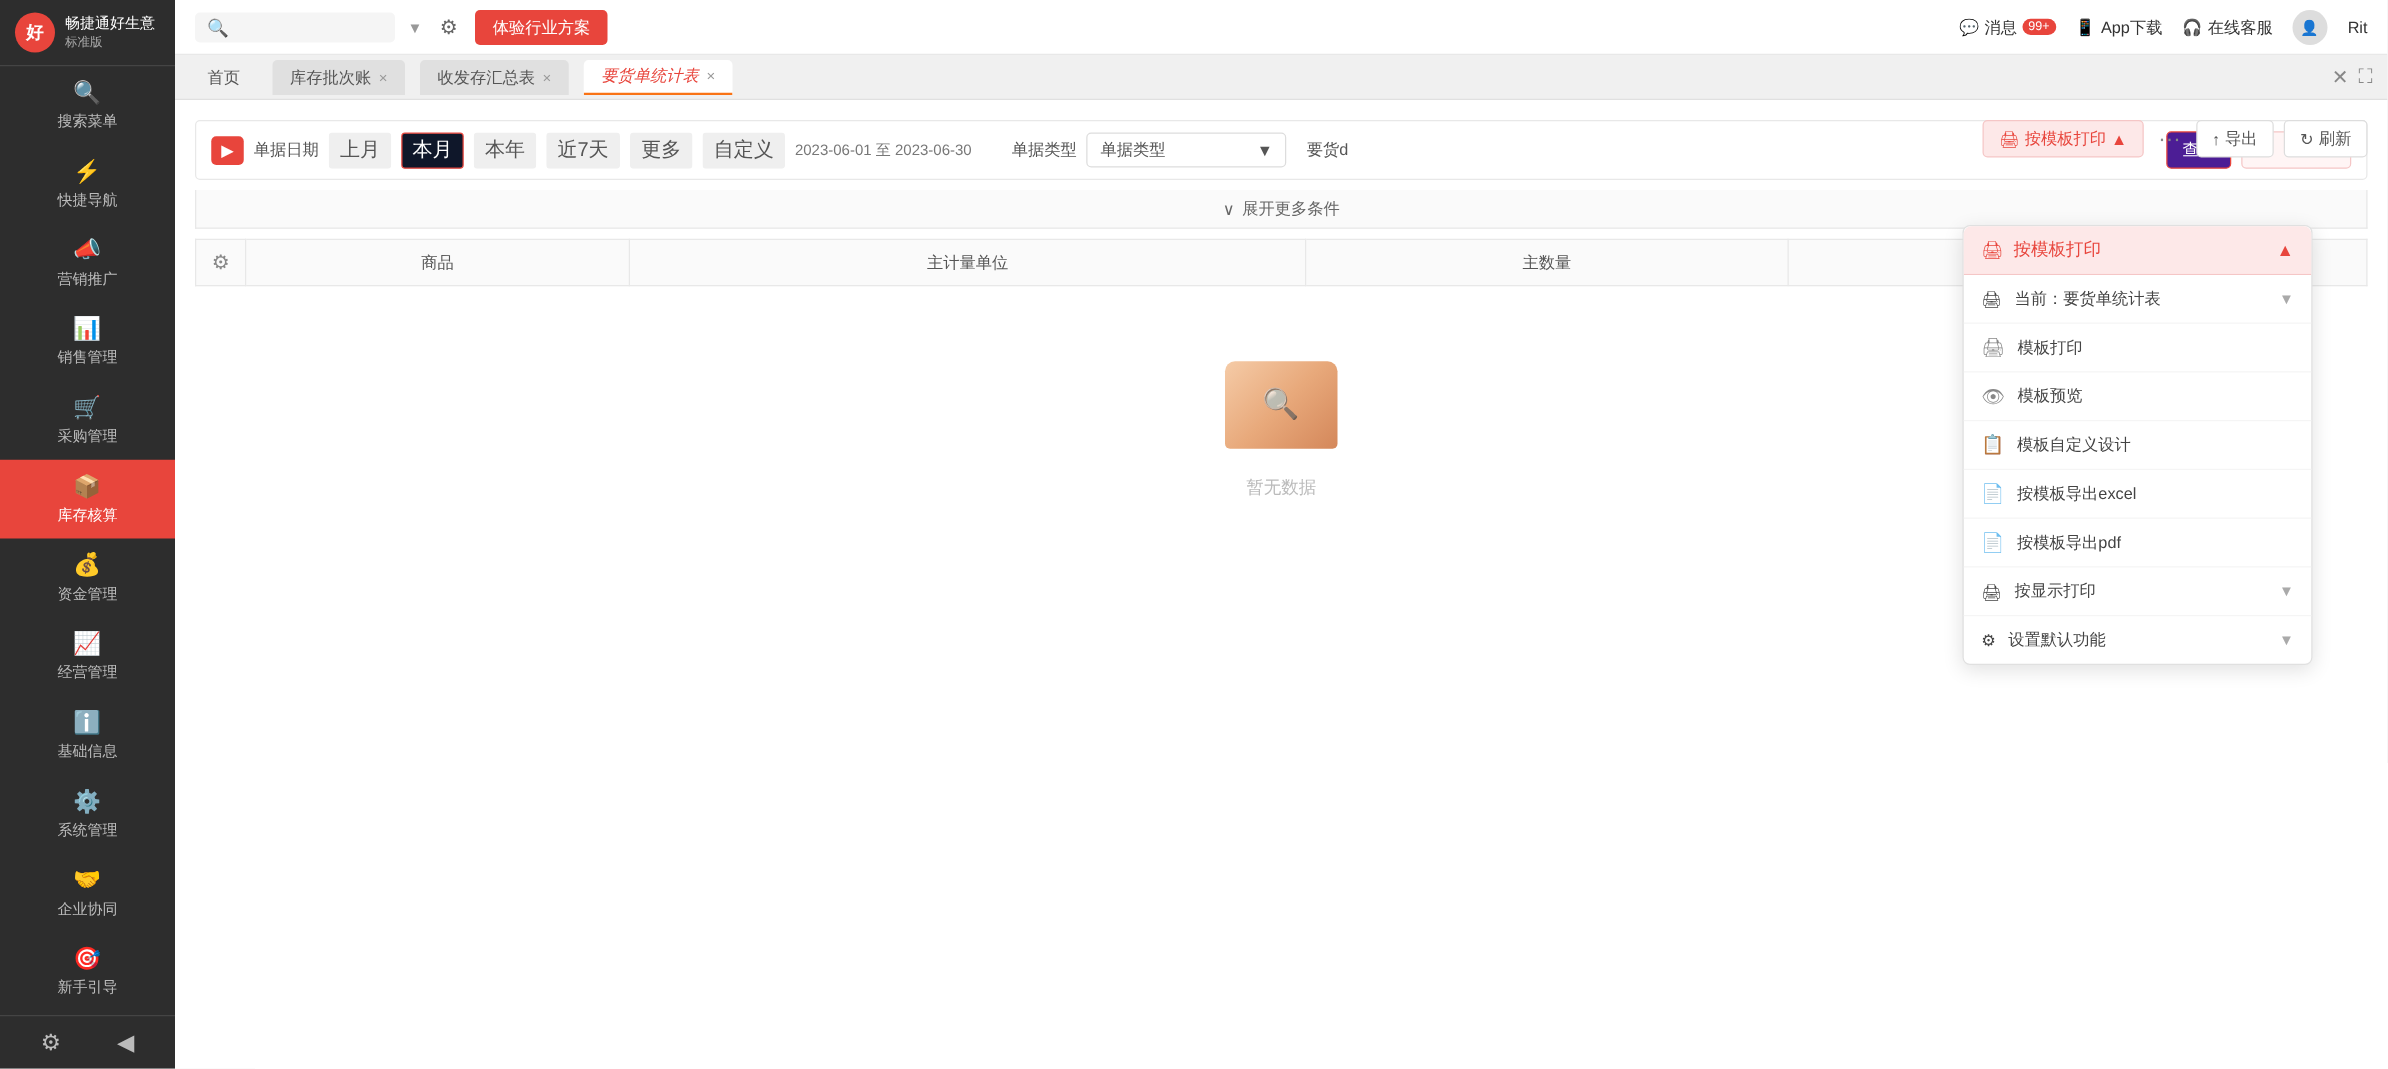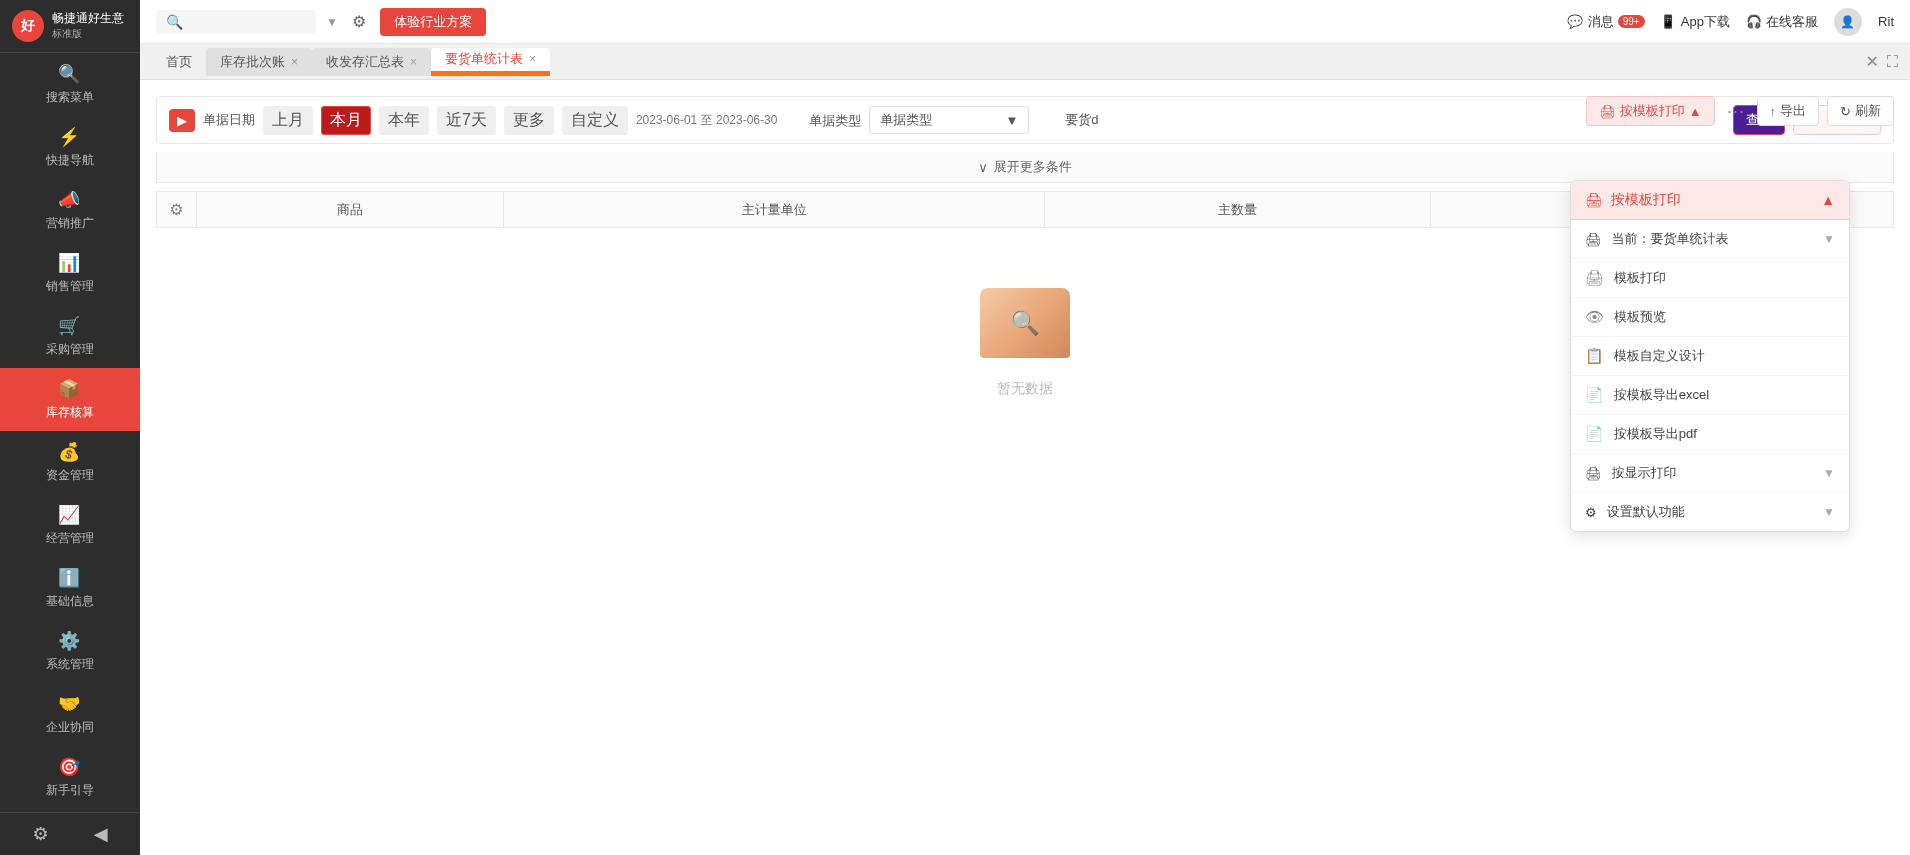--- a/index.html
+++ b/index.html
@@ -117,35 +117,35 @@
 
     
     .tabs-bar {
       display: flex;
       align-items: center;
       background: #f0f0f0;
       border-bottom: 1px solid #e0e0e0;
       padding: 0 12px;
       height: 36px;
       flex-shrink: 0;
-      gap: 0;
+      gap: 12px;
     }
     .tab {
       display: flex;
       align-items: center;
       padding: 0 14px;
       height: 28px;
       border-radius: 4px 4px 0 0;
       font-size: 13px;
       cursor: pointer;
       gap: 6px;
       color: #555;
       background: #e0e0e0;
     }
-    .tab.active { background: #fff; color: #e8453c; border-bottom: 5px solid #f97316; }
+    .tab.active { background: #fff; color: #e8453c; border-bottom: 2px solid #f97316; font-style: italic; }
     .tab .tab-close { font-size: 12px; color: #999; cursor: pointer; }
     .tab.home { background: transparent; color: #555; }
 
     .tab-actions { margin-left: auto; display: flex; align-items: center; gap: 8px; }
     .tab-action-btn { font-size: 16px; color: #888; cursor: pointer; }
 
     
     .page-content {
       flex: 1;
       overflow: auto;
@@ -177,21 +177,21 @@
       display: flex; align-items: center; gap: 4px;
       background: #e8453c; color: white;
       border: none; border-radius: 4px;
       padding: 4px 8px; font-size: 13px; cursor: pointer;
     }
     .filter-label { font-size: 13px; color: #555; white-space: nowrap; }
     .date-btn {
       padding: 3px 8px; border-radius: 3px; font-size: 16px; cursor: pointer;
       border: 1px solid transparent; color: #555;
     }
-    .date-btn.active { background: #b91c1c; color: white; border-color: #e8453c; }
+    .date-btn.active { background: #0f172a; color: white; border-color: #e8453c; }
     .date-range { font-size: 12px; color: #777; }
     .filter-select {
       display: flex; align-items: center; gap: 4px;
       border: 1px solid #ddd; border-radius: 4px;
       padding: 4px 10px; font-size: 13px; color: #555;
       cursor: pointer; background: #fff; min-width: 160px; justify-content: space-between;
     }
 
     .expand-more-bar {
       display: flex; align-items: center; justify-content: center;
@@ -453,21 +453,21 @@
       <span class="date-range">2023-06-01 至 2023-06-30</span>
 
       <div style="margin-left: 24px;">
         <span class="filter-label">单据类型</span>
       </div>
       <div class="filter-select">
         <span>单据类型</span>
         <span>▼</span>
       </div>
 
-      <div style="margin-left: 28px; display: flex; align-items: flex-end; gap: 6px;">
+      <div style="margin-left: 8px; display: flex; align-items: flex-end; gap: 6px;">
         <span class="filter-label">要货d</span>
       </div>
 
       <div style="margin-left: auto; display: flex; gap: 8px;">
         <button class="action-btn primary">查询</button>
         <button class="action-btn" style="background:#fff5f5;color:#0f172a;border-color:#f5c6c6;padding-left:48px;">设置</button>
       </div>
     </div>
 
     <div class="expand-more-bar">

